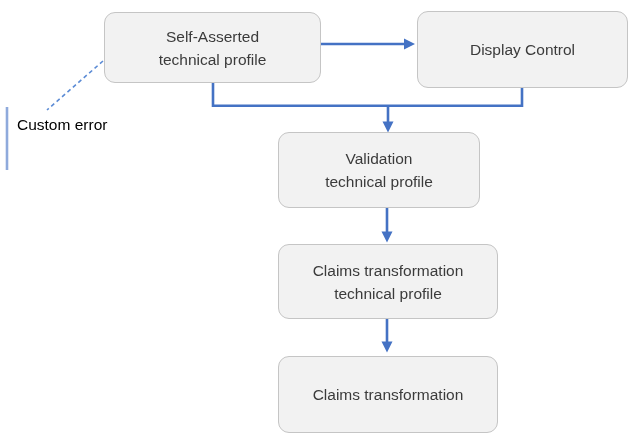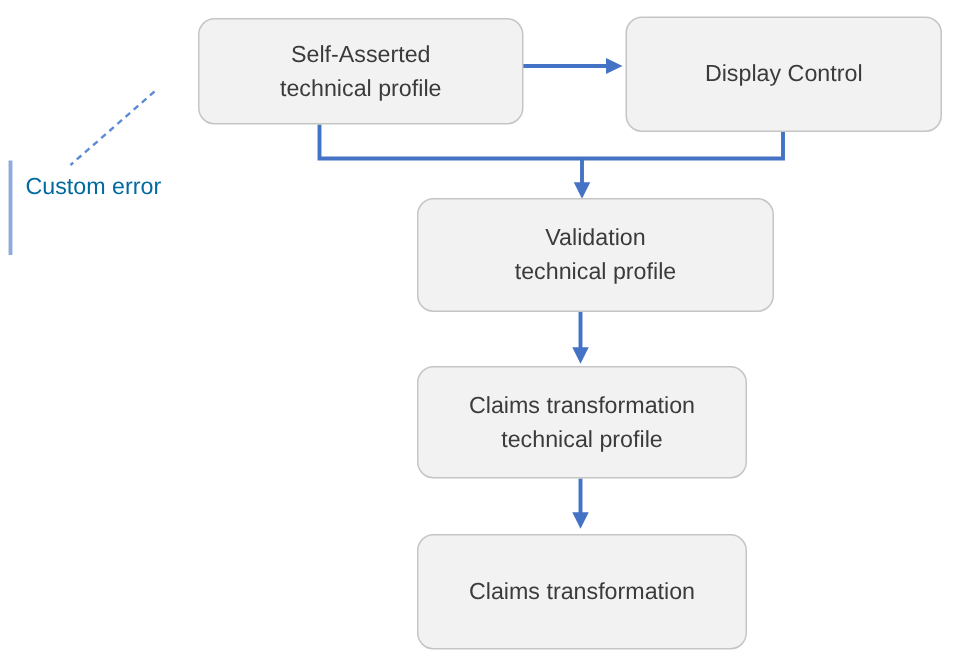--- a/index.html
+++ b/index.html
@@ -23,28 +23,28 @@
   .dashed{stroke:var(--dashed-line);stroke-width:1.6;stroke-dasharray:4 3.2;fill:none;}
   .side-bar{stroke:var(--annotation-bar);stroke-width:2.6;fill:none;}
   .node{
     position:absolute;box-sizing:border-box;
     background:var(--node-fill);
     border:1.4px solid var(--node-border);
     border-radius:11px;
     display:flex;flex-direction:column;align-items:center;justify-content:center;
     color:var(--text);font-size:15.5px;line-height:23px;text-align:center;
   }
-  .node-self-asserted{left:104px;top:12px;width:217px;height:71px;margin-left:28px;}
+  .node-self-asserted{left:104px;top:12px;width:217px;height:71px;}
   .node-display-control{left:417px;top:11px;width:211px;height:77px;text-align:center;}
-  .node-validation{left:278px;top:132px;width:238px;height:76px;}
+  .node-validation{left:278px;top:132px;width:202px;height:76px;}
   .node-claims-tp{left:278px;top:244px;width:220px;height:75px;}
   .node-claims{left:278px;top:356px;width:220px;height:77px;}
   .annotation-text{
     position:absolute;left:17px;top:113px;
-    color:#0369a1;font-size:15.5px;line-height:23px;text-align:center;
+    color:#000000;font-size:15.5px;line-height:23px;text-align:center;
   }
 </style>
 </head>
 <body>
 
 <div class="canvas">
 
   <svg class="connector-layer" width="640" height="442" viewBox="0 0 640 442" xmlns="http://www.w3.org/2000/svg">
 
     <g>

